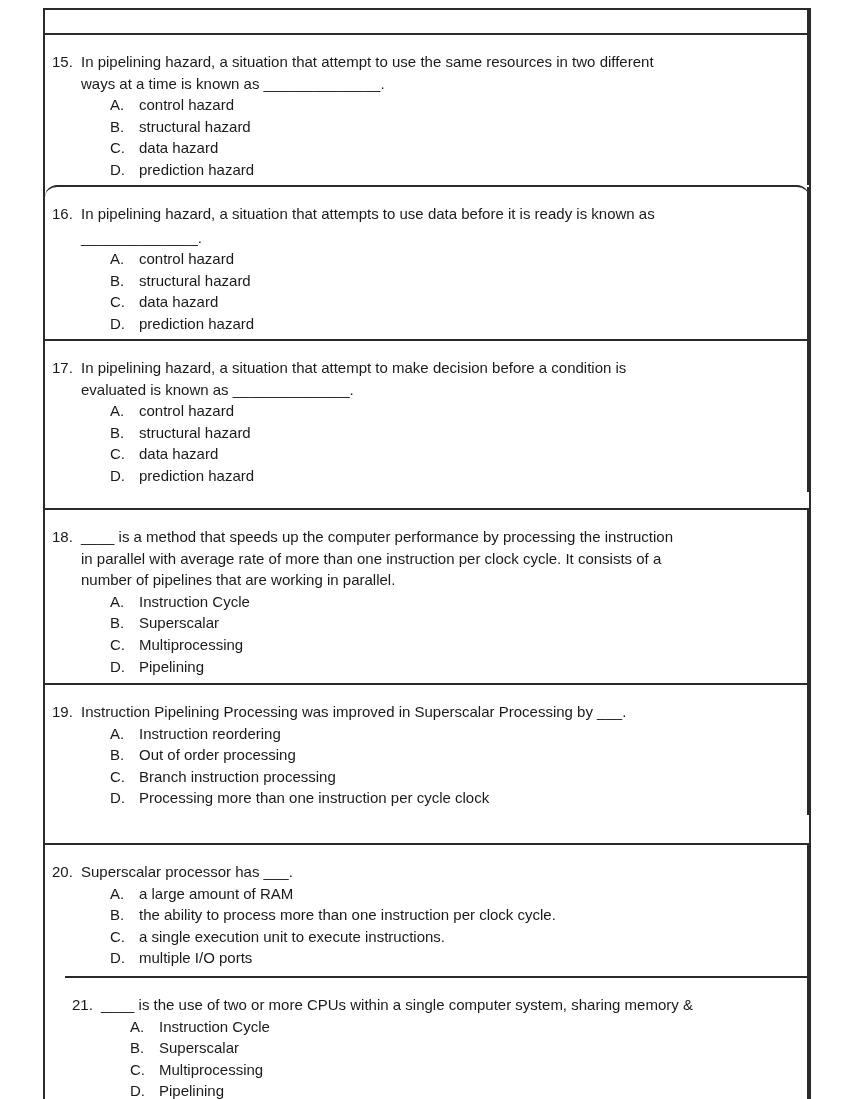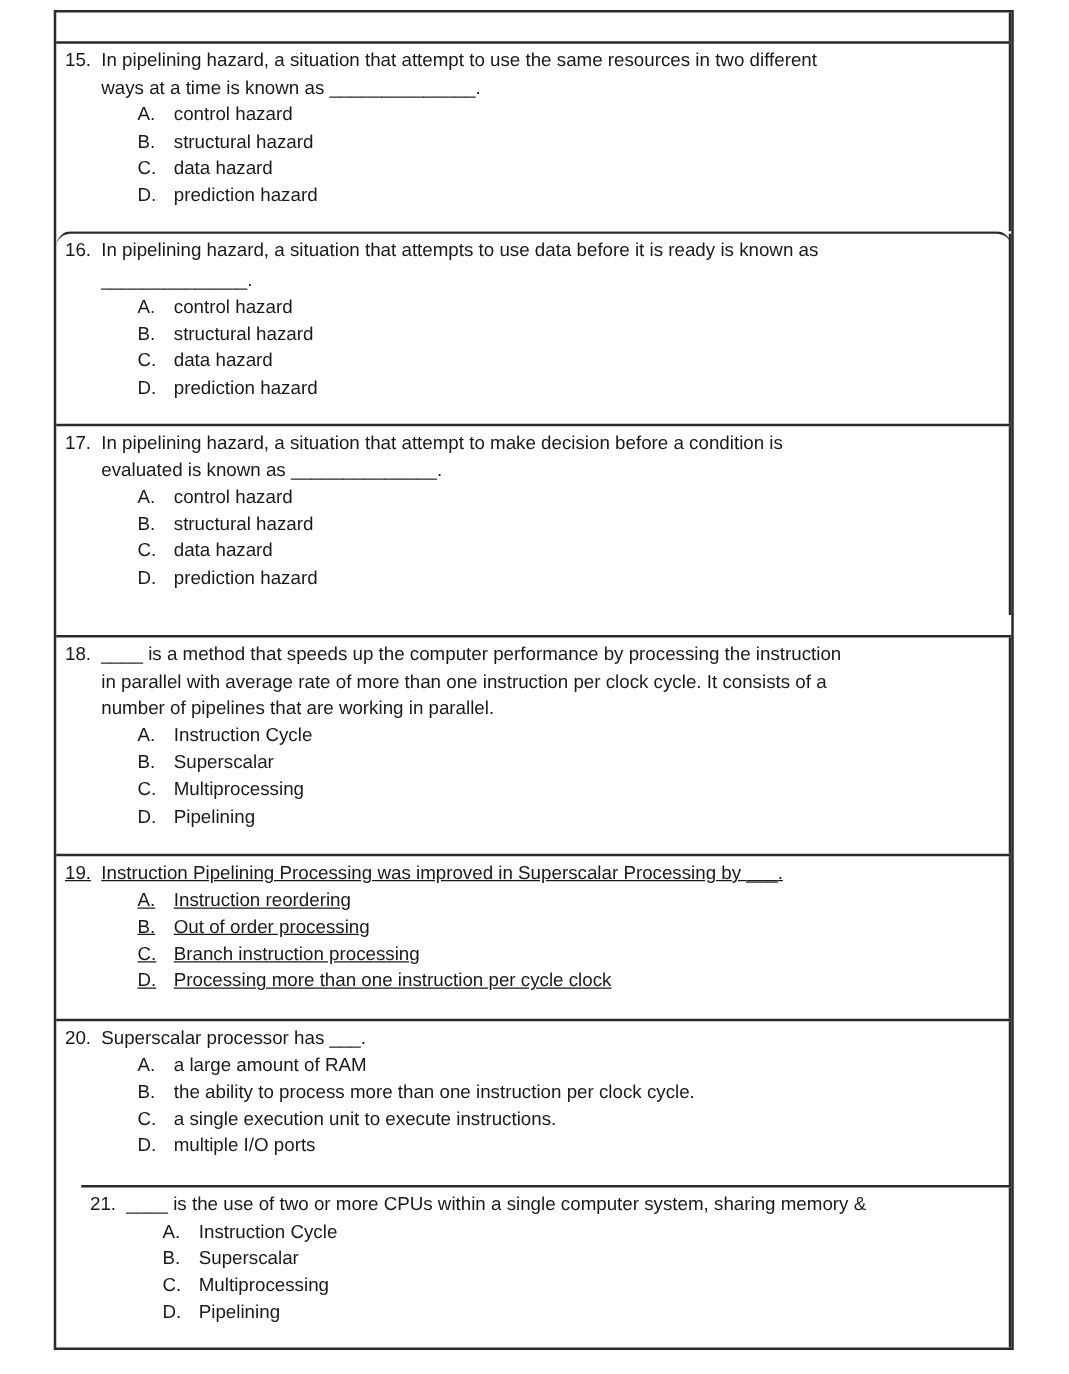--- a/index.html
+++ b/index.html
@@ -26,21 +26,21 @@
     .row {
       display: flex;
       border-top: 2px solid #2a2a2a;
       box-sizing: border-box;
     }
     .row.header { border-top: none; height: 23px; }
     .qcell {
       width: 776px;
       border-right: 2px solid #2a2a2a;
       box-sizing: border-box;
-      padding: 3px 0 0 7px;
+      padding: 16px 0 0 7px;
     }
     .acell {
       flex: 1;
     }
     .qline {
       display: flex;
       font-size: 15px;
       line-height: 21.6px;
       white-space: nowrap;
     }
@@ -60,22 +60,22 @@
     .opt {
       display: flex;
       font-size: 15px;
       line-height: 21.6px;
     }
     .opt .letter { width: 29px; flex: none; }
     .r15 { height: 152px; }
     .r16 { height: 154px; border-radius: 12px; }
     .r17 { height: 153px; }
     .r18 { height: 175px; margin-top: 16px; }
-    .r19 { height: 132px; text-decoration: underline; }
-    .r20 { height: 133px; }
+    .r19 { height: 132px; }
+    .r20 { height: 133px; margin-top: 28px; }
     .r21 { height: 130px; margin-left: 20px; }
   </style>
 </head>
 <body>
 
 <div class="sheet">
 
   <div class="row header">
     <div class="qcell"></div>
     <div class="acell"></div>

